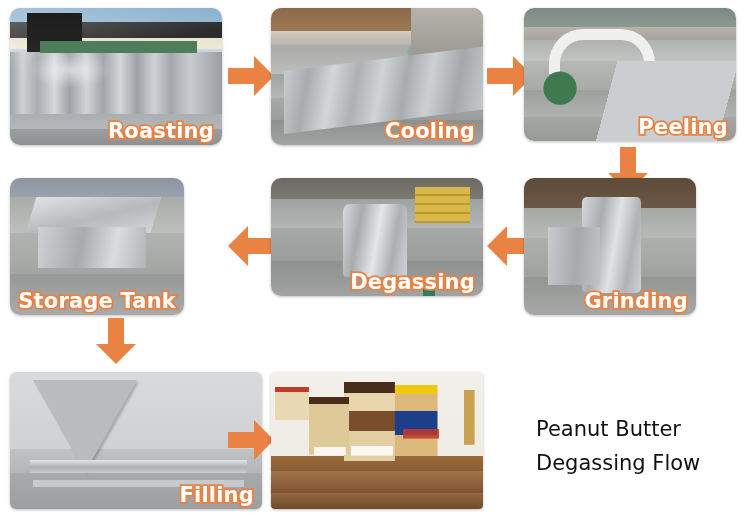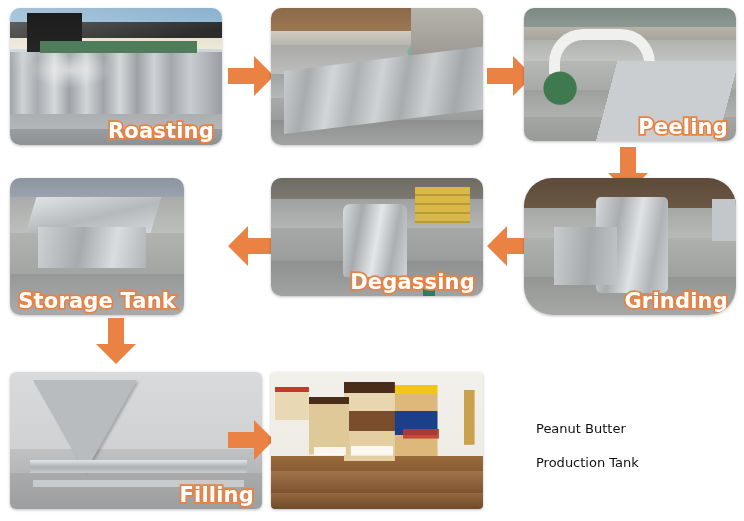--- a/index.html
+++ b/index.html
@@ -19,21 +19,21 @@
            -webkit-text-stroke:3.4px #ea8243;
            paint-order:stroke fill;
            text-shadow:0 0 2px rgba(234,130,67,.9);}
   .caption .inner{position:relative;}
 
   
   .arrow{position:absolute;}
   .arrow svg{display:block;}
 
   
-  .title-block{position:absolute;color:#111;font-size:13px;line-height:34px;
+  .title-block{position:absolute;color:#111;font-size:21px;line-height:34px;
                font-family:"DejaVu Sans","Liberation Sans",sans-serif;}
   .title-block div{white-space:nowrap;}
 
   
 
   
   .ph-roast{
     background:
       radial-gradient(ellipse 60px 26px at 60px 62px, rgba(255,255,255,.55), rgba(255,255,255,0) 70%),
       linear-gradient(168deg, rgba(255,255,255,.30) 0%, rgba(255,255,255,0) 36%),
@@ -225,20 +225,23 @@
   </div>
 
   <div class="arrow" style="left:228px;top:56px;">
     <svg width="46" height="40" viewBox="0 0 46 40" aria-hidden="true">
       <path d="M0 12 H26 V0 L46 20 L26 40 V28 H0 Z" fill="#ea8243"></path>
     </svg>
   </div>
 
   <div class="panel" style="left:271px;top:8px;width:212px;height:137px;">
     <div class="photo ph-cool"></div>
+    <div class="caption">
+      <span class="inner">Cooling</span>
+    </div>
   </div>
 
   <div class="arrow" style="left:487px;top:56px;">
     <svg width="46" height="40" viewBox="0 0 46 40" aria-hidden="true">
       <path d="M0 12 H26 V0 L46 20 L26 40 V28 H0 Z" fill="#ea8243"></path>
     </svg>
   </div>
 
   <div class="panel" style="left:524px;top:8px;width:212px;height:133px;">
     <div class="photo ph-peel"></div>
@@ -272,21 +275,21 @@
       <span class="inner">Degassing</span>
     </div>
   </div>
 
   <div class="arrow" style="left:487px;top:226px;">
     <svg width="46" height="40" viewBox="0 0 46 40" aria-hidden="true">
       <path d="M46 12 H20 V0 L0 20 L20 40 V28 H46 Z" fill="#ea8243"></path>
     </svg>
   </div>
 
-  <div class="panel" style="left:524px;top:178px;width:212px;height:137px;border-radius:28px;">
+  <div class="panel" style="left:524px;top:178px;width:172px;height:137px;">
     <div class="photo ph-grind"></div>
     <div class="caption">
       <span class="inner">Grinding</span>
     </div>
   </div>
 
   <div class="arrow" style="left:96px;top:318px;">
     <svg width="40" height="46" viewBox="0 0 40 46" aria-hidden="true">
       <path d="M12 0 H28 V26 H40 L20 46 L0 26 H12 Z" fill="#ea8243"></path>
     </svg>
@@ -304,16 +307,16 @@
       <path d="M0 12 H26 V0 L46 20 L26 40 V28 H0 Z" fill="#ea8243"></path>
     </svg>
   </div>
 
   <div class="panel" style="left:271px;top:372px;width:212px;height:137px;border-radius:4px;">
     <div class="photo ph-jars"></div>
   </div>
 
   <div class="title-block" style="left:536px;top:412px;">
     <div>Peanut Butter</div>
-    <div>Production Tank</div>
+    <div>Degassing Flow</div>
   </div>
 
 </div>
 
 </body></html>

